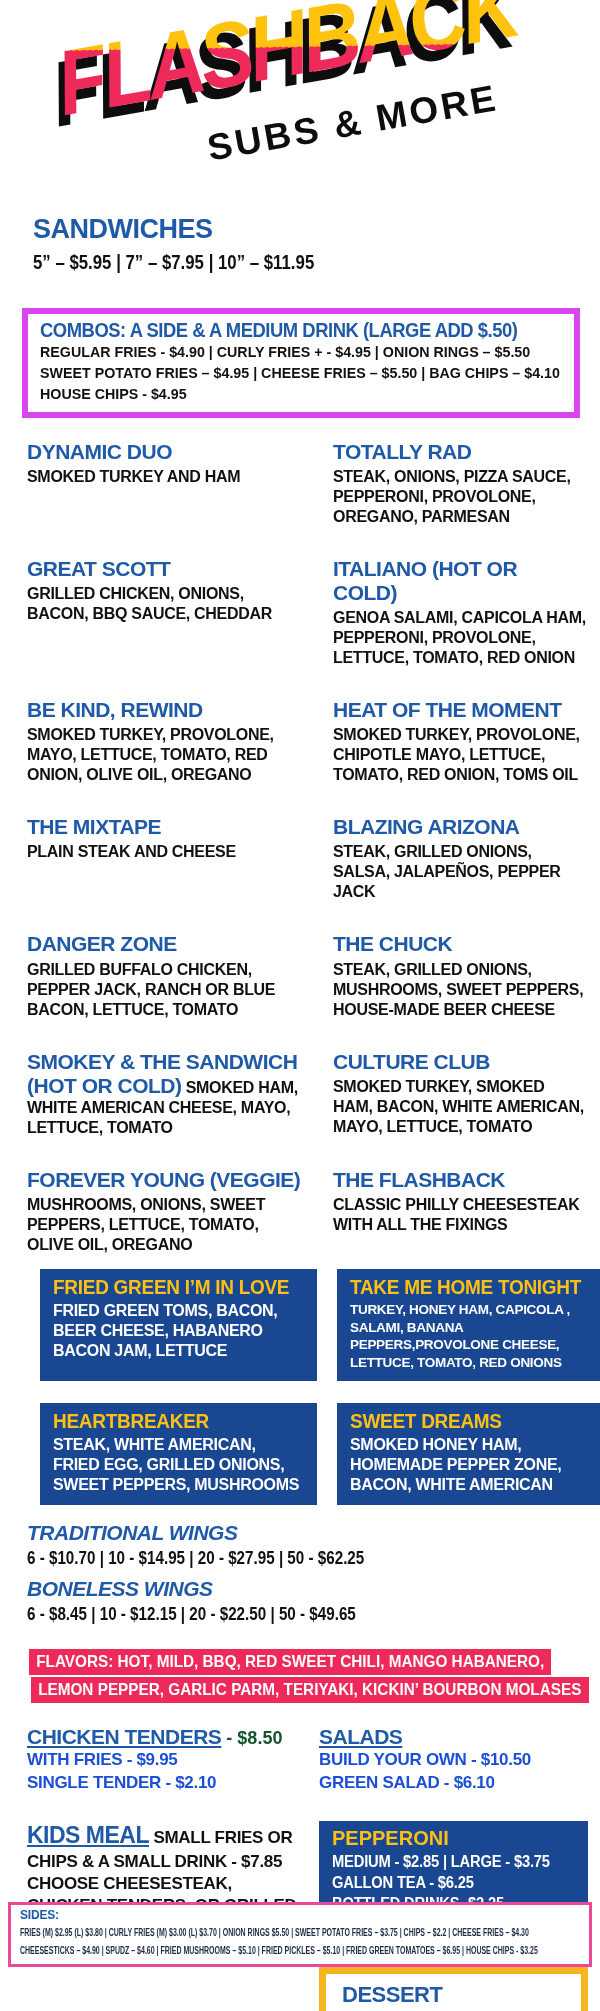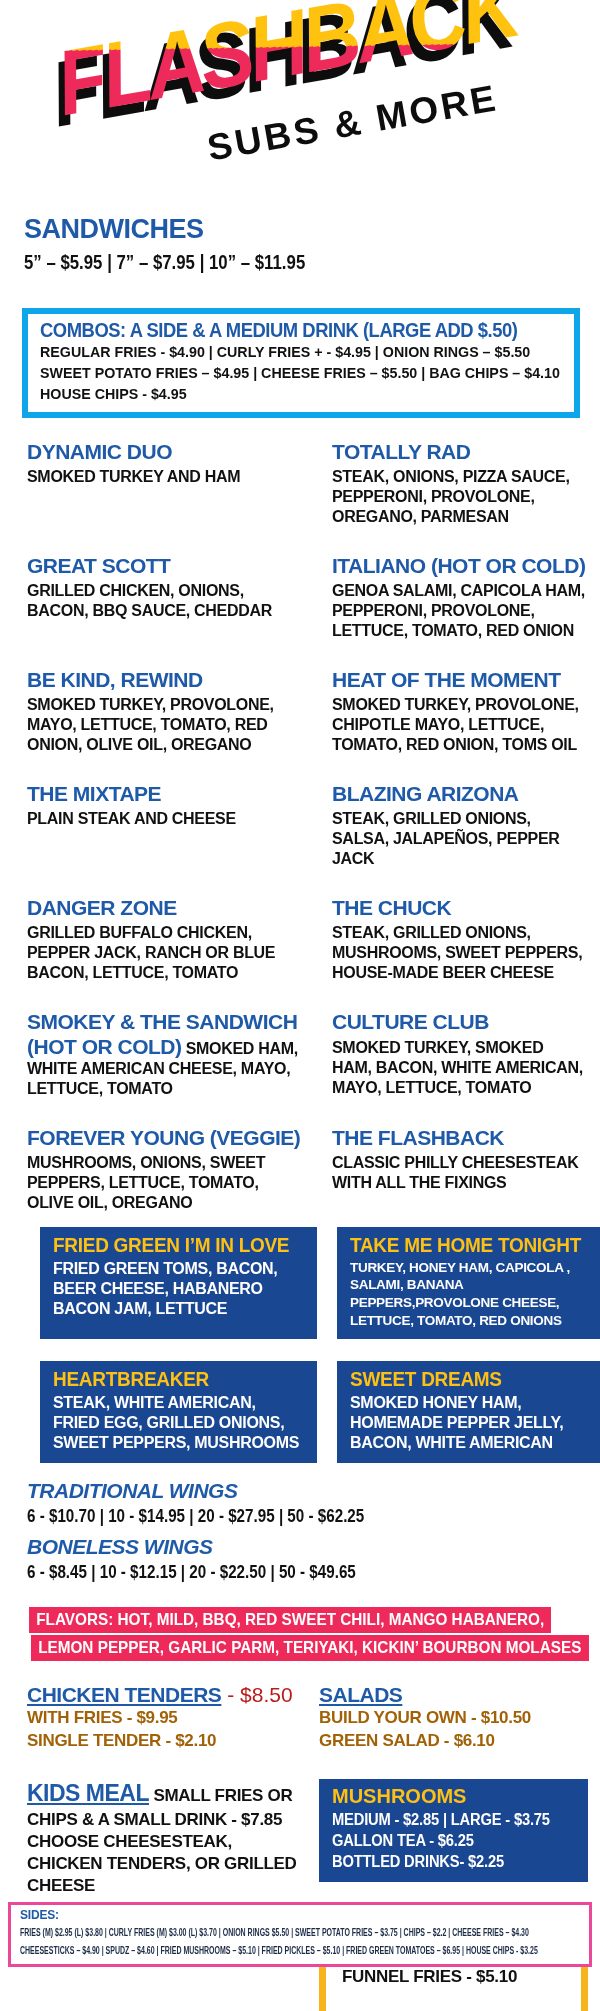--- a/index.html
+++ b/index.html
@@ -28,39 +28,38 @@
   .logo-sub {
     position:absolute; left:208px; top:128px;
     font-size:37px; font-weight:700; letter-spacing:3px; color:#0d0d0d;
     transform:rotate(-10deg); transform-origin:0 50%; white-space:nowrap;
   }
 
   
   .blue-h { color:#1e5aa8; font-weight:700; }
   .cond { display:inline-block; white-space:nowrap; transform-origin:0 50%; }
 
-  .section-pad { padding-left:24px; padding-right:14px; }
+  .section-pad { padding-left:33px; padding-right:14px; }
 
   .sandwich-title { font-size:27px; letter-spacing:-0.5px; margin-top:2px; }
   .sizes-line { font-size:21px; font-weight:700; color:#111; margin-top:5px; transform:scaleX(0.80); }
 
   
   .combos {
     margin:34px 20px 0 22px;
-    border:6px solid #0ea5e9; background:#fff;
+    border:6px solid #d946ef; background:#fff;
     padding:5px 10px 7px 12px;
   }
   .combos-title { font-size:20px; letter-spacing:-0.5px; display:inline-block; transform:scaleX(0.92); transform-origin:0 50%; white-space:nowrap; }
   .combos-line { font-size:15.5px; font-weight:700; color:#111; line-height:1.35; transform:scaleX(0.92); }
 
   
   .items-grid {
     display:grid; grid-template-columns:278px 1fr; column-gap:28px; row-gap:30px;
     margin:22px 14px 0 27px;
-    gap:27px;
   }
   .item-name { font-size:21px; letter-spacing:-0.5px; line-height:1.15; margin-bottom:3px; }
   .item-desc { font-size:16px; font-weight:700; color:#111; letter-spacing:-0.3px; line-height:1.25; max-width:262px; }
   .inline-item .item-name { display:inline; }
   .inline-item .item-desc { display:inline; }
 
   
   .specials-grid {
     display:grid; grid-template-columns:277px 275px; column-gap:20px; row-gap:22px;
     margin:14px 10px 16px 20px;
@@ -83,22 +82,22 @@
     font-size:17px; padding:4px 8px 5px 8px; white-space:nowrap;
     transform:scaleX(0.90); transform-origin:50% 50%; margin-top:2px;
   }
 
   
   .bottom-grid {
     display:grid; grid-template-columns:280px 1fr; column-gap:12px; row-gap:26px;
     margin:22px 12px 0 27px;
   }
   .b-title { font-size:21px; letter-spacing:-0.5px;text-decoration:underline; }
-  .b-title-suffix { color:#b91c1c; font-size:21px; font-weight:400; }
-  .b-line { font-size:17px; font-weight:700; color:#a16207; letter-spacing:-0.3px; line-height:1.35; }
+  .b-title-suffix { color:#14532d; font-size:18px; font-weight:700; }
+  .b-line { font-size:17px; font-weight:700; color:#1d4ed8; letter-spacing:-0.3px; line-height:1.35; }
   .kids-par { font-size:17px; font-weight:700; color:#111; letter-spacing:-0.3px; line-height:1.3; max-width:270px; }
   .kids-par .b-title { font-size:23px; }
 
   .bev-box { background:#1a4792; color:#fff; padding:6px 12px 10px 13px; align-self:start; }
   .bev-title { color:#fdc013; font-weight:700; font-size:20px; margin-bottom:2px; }
   .bev-line { font-size:16px; font-weight:700; line-height:1.3; letter-spacing:-0.2px; transform:scaleX(0.92); }
 
   .dessert-box {
     grid-column:2; border:7px solid #f6b51d; background:#fff;
     padding:8px 14px 26px 16px; margin-top:2px;
@@ -212,21 +211,21 @@
     <div class="special-box">
       <div class="special-title">TAKE ME HOME TONIGHT</div>
       <div class="special-desc small">TURKEY, HONEY HAM, CAPICOLA , SALAMI, BANANA PEPPERS,PROVOLONE CHEESE, LETTUCE, TOMATO,  RED ONIONS</div>
     </div>
     <div class="special-box">
       <div class="special-title">HEARTBREAKER</div>
       <div class="special-desc">STEAK, WHITE AMERICAN, FRIED EGG, GRILLED ONIONS, SWEET PEPPERS, MUSHROOMS</div>
     </div>
     <div class="special-box">
       <div class="special-title">SWEET DREAMS</div>
-      <div class="special-desc">SMOKED HONEY HAM, HOMEMADE PEPPER JELLY, BACON, WHITE AMERICAN</div>
+      <div class="special-desc">SMOKED HONEY HAM, HOMEMADE PEPPER ZONE, BACON, WHITE AMERICAN</div>
     </div>
   </div>
 
   <div class="wings">
     <div class="blue-h wings-h">TRADITIONAL WINGS</div>
     <div class="wings-prices cond">6 - $10.70 | 10 - $14.95 | 20 - $27.95 | 50 - $62.25</div>
     <div class="blue-h wings-h">BONELESS WINGS</div>
     <div class="wings-prices cond">6 - $8.45 | 10 - $12.15 | 20 - $22.50 | 50 - $49.65</div>
   </div>
 
@@ -246,21 +245,21 @@
     <div>
       <div class="blue-h b-title">SALADS</div>
       <div class="b-line">BUILD YOUR OWN - $10.50</div>
       <div class="b-line">GREEN SALAD - $6.10</div>
     </div>
 
     <div class="kids-par">
       <span class="blue-h b-title">KIDS MEAL</span><span> SMALL FRIES OR CHIPS &amp; A SMALL DRINK - $7.85 CHOOSE CHEESESTEAK, CHICKEN TENDERS, OR GRILLED CHEESE</span>
     </div>
     <div class="bev-box">
-      <div class="bev-title">MUSHROOMS</div>
+      <div class="bev-title">PEPPERONI</div>
       <div class="bev-line cond">MEDIUM - $2.85 | LARGE - $3.75</div>
       <div class="bev-line cond">GALLON TEA - $6.25</div>
       <div class="bev-line cond">BOTTLED DRINKS- $2.25</div>
     </div>
 
     <div class="dessert-box">
       <div class="blue-h dessert-title">DESSERT</div>
       <div class="dessert-line">FUNNEL FRIES - $5.10</div>
     </div>
   </div>

